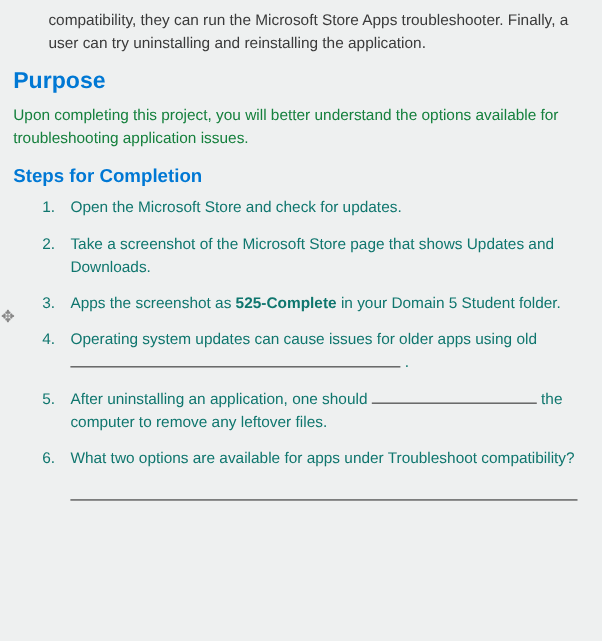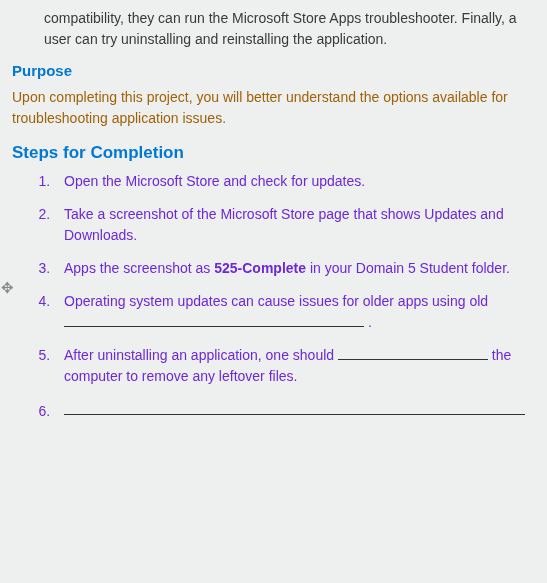--- a/index.html
+++ b/index.html
@@ -23,39 +23,39 @@
       color: #3a3a3a;
       margin-bottom: 12px;
       margin-left: 32px;
     }
     .heading {
       color: #0078d4;
       font-weight: 600;
       margin-bottom: 8px;
     }
     .h-purpose {
-      font-size: 15px;
+      font-size: 21px;
     }
     .h-steps {
       font-size: 17px;
       margin-top: 14px;
     }
     .purpose-text {
       font-size: 14px;
       line-height: 1.5;
-      color: #a16207;
+      color: #15803d;
     }
     ol.steps {
       margin-left: 42px;
       padding-right: 4px;
     }
     ol.steps li {
       font-size: 14px;
       line-height: 1.5;
-      color: #6d28d9;
+      color: #0f766e;
       margin-bottom: 12px;
       padding-left: 10px;
     }
     ol.steps li::marker {
       font-weight: 400;
     }
     .bold {
       font-weight: 700;
     }
     .blank-line {
@@ -108,15 +108,16 @@
   <li>
     <span>Apps the screenshot as </span><span class="bold">525-Complete</span><span> in your Domain 5 Student folder.</span>
   </li>
   <li>
     <span>Operating system updates can cause issues for older apps using old </span><span class="blank-line long"></span> .
   </li>
   <li>
     <span>After uninstalling an application, one should </span><span class="blank-line short"></span><span> the computer to remove any leftover files.</span>
   </li>
   <li>
+    <span>What two options are available for apps under Troubleshoot compatibility?</span>
     <span class="blank-line full"></span>
   </li>
 </ol>
 
 </body></html>

